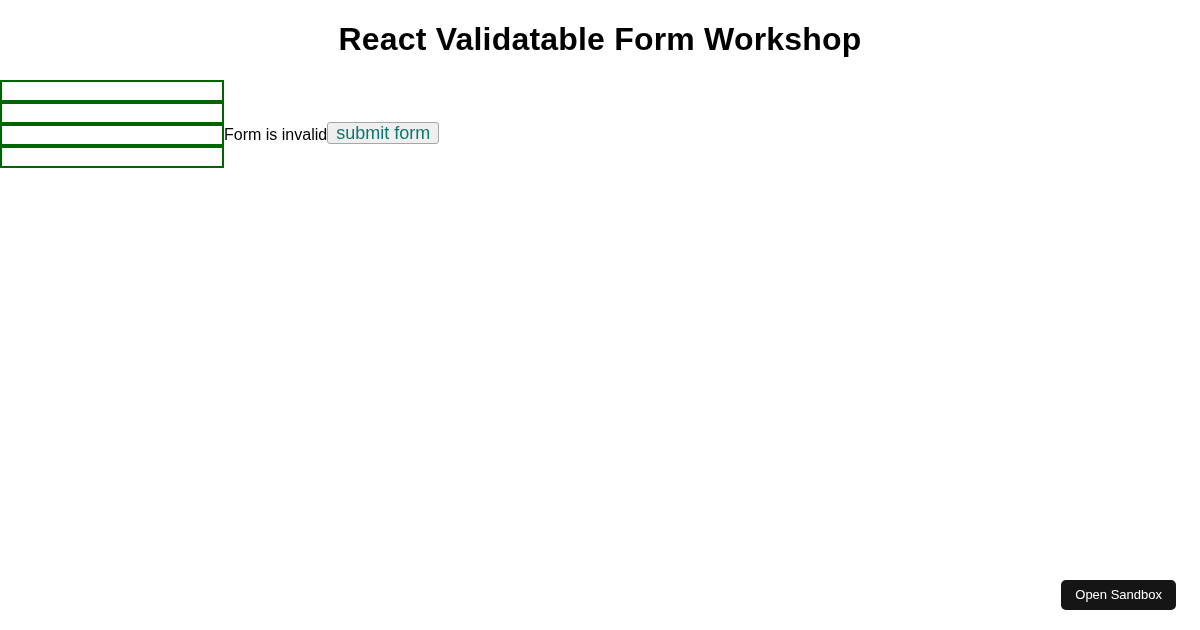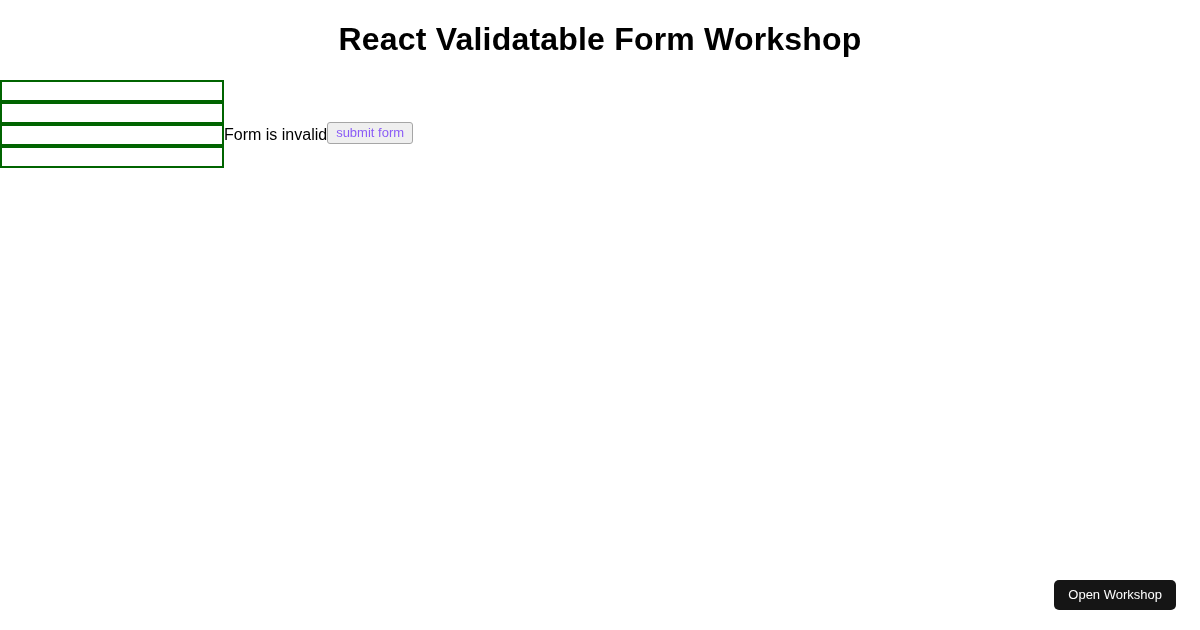--- a/index.html
+++ b/index.html
@@ -89,23 +89,23 @@
 
   .submit-button {
     display: inline-block;
     box-sizing: border-box;
     padding: 2px 8px;
     height: 22px;
     background: #efefef;
     border: 1px solid #a6a6a6;
     border-radius: 3px;
     font-family: "Liberation Sans", sans-serif;
-    font-size: 13px;
+    font-size: 18px;
     line-height: 16px;
-    color: #8b5cf6;
+    color: #0f766e;
     cursor: pointer;
   }
 
   .open-sandbox-button {
     position: absolute;
     right: 24px;
     bottom: 20px;
     box-sizing: border-box;
     display: inline-flex;
     align-items: center;
@@ -155,13 +155,13 @@
     <div class="form-status">Form is invalid</div>
 
     <div class="submit-row">
       <button type="button" class="submit-button">submit form</button>
     </div>
 
   </div>
 
 </div>
 
-<button type="button" class="open-sandbox-button">Open Workshop</button>
+<button type="button" class="open-sandbox-button">Open Sandbox</button>
 
 </body></html>

